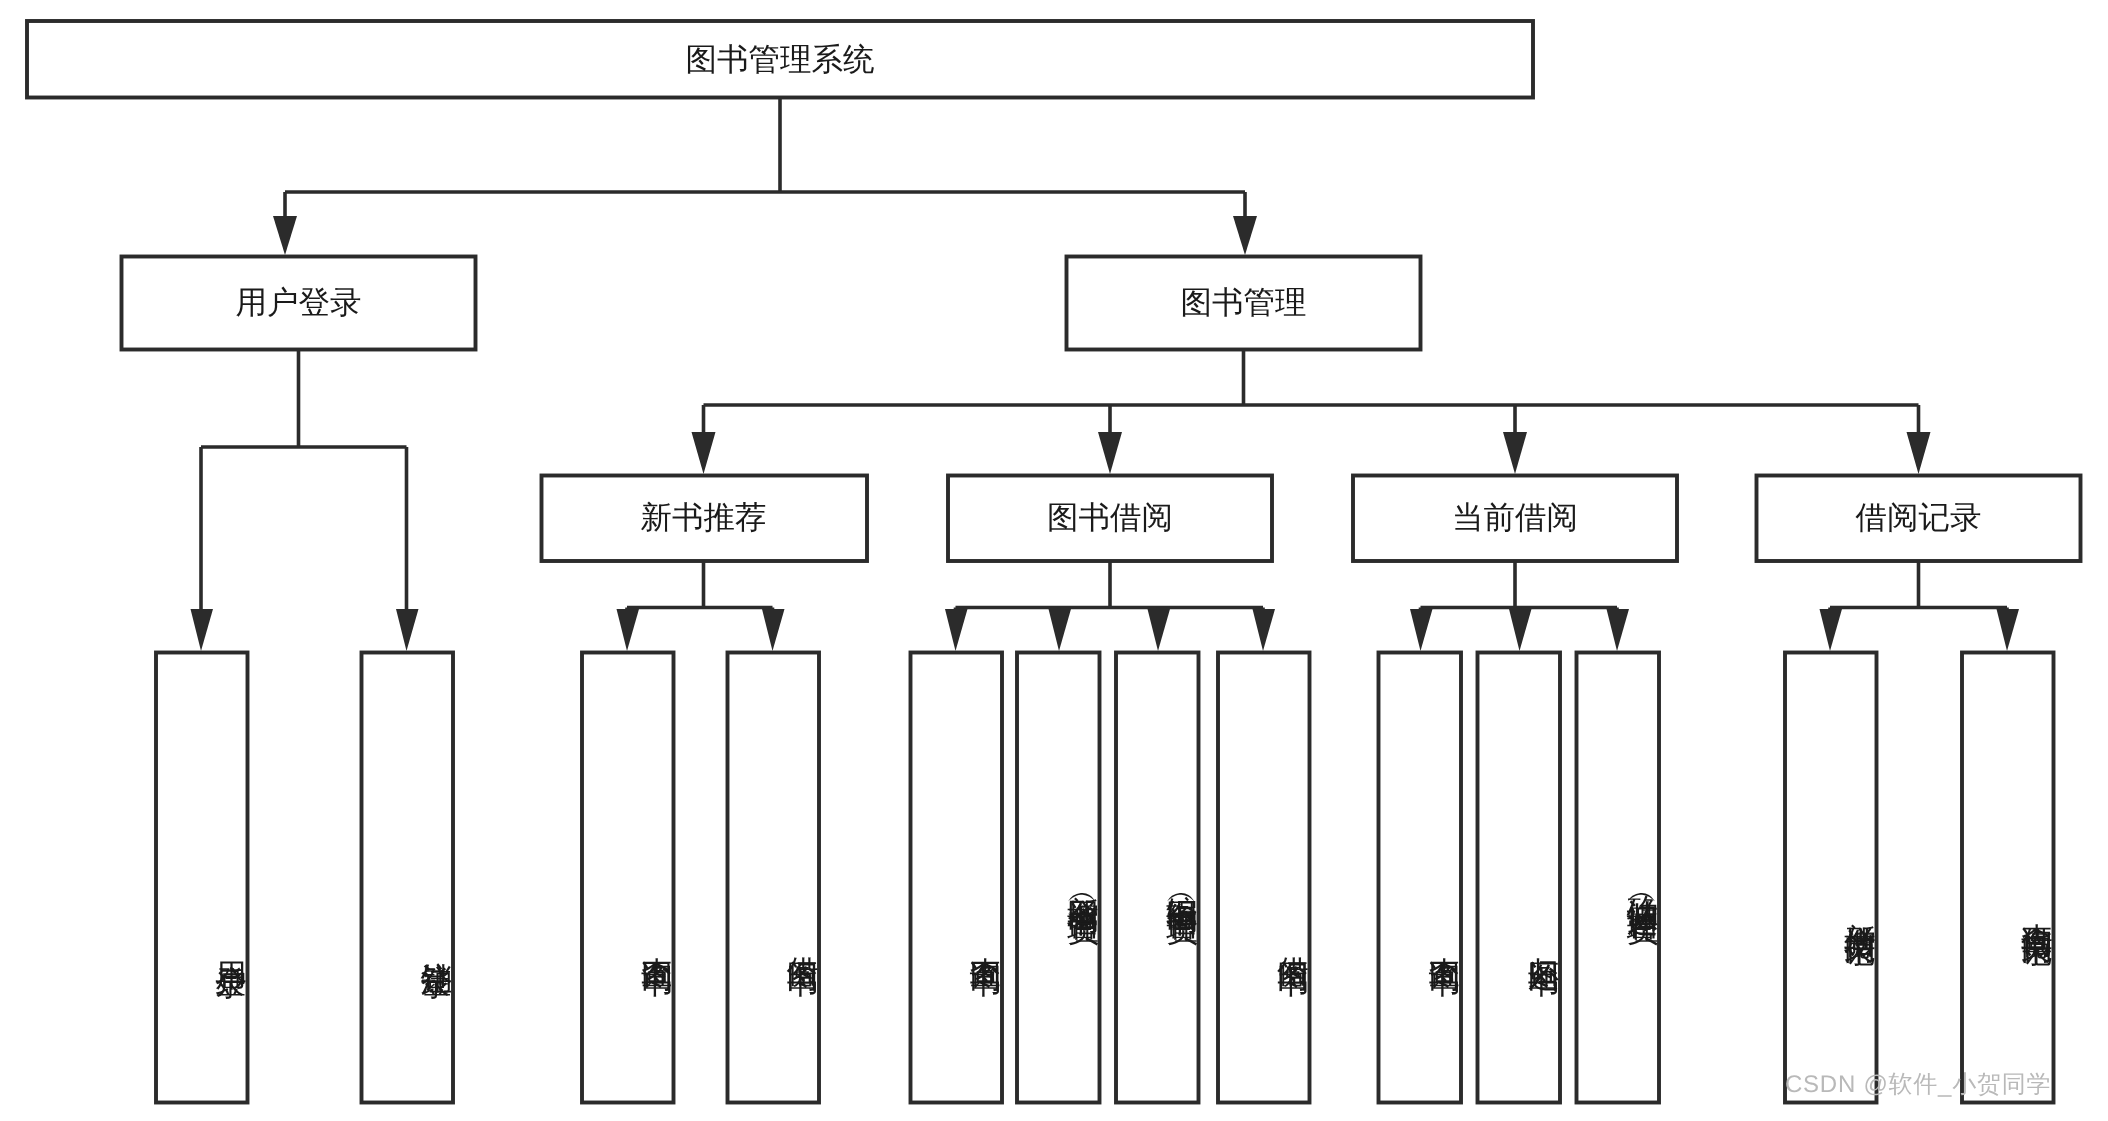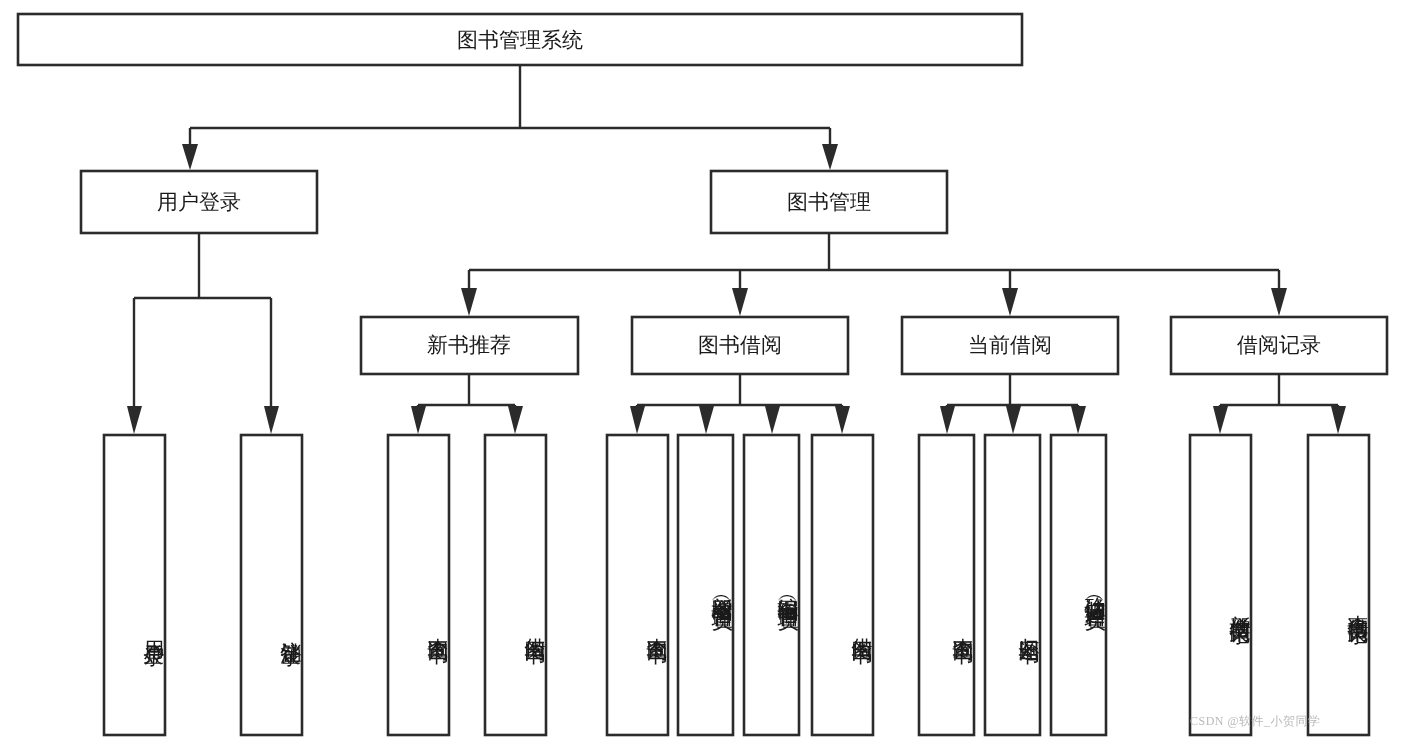--- a/index.html
+++ b/index.html
@@ -56,22 +56,22 @@
     letter-spacing: 2px;
     color: #1a1a1a;
     white-space: nowrap;
     pointer-events: none;
     display: flex;
     align-items: flex-start;
     justify-content: center;
   }
   .watermark {
     position: absolute;
-    font-family: Liberation Serif, serif;
-    font-size: 12px;
+    font-family: Liberation Sans, sans-serif;
+    font-size: 16px;
     color: #b9b9b9;
     white-space: nowrap;
     letter-spacing: 0.5px;
   }
 </style>
 </head>
 <body>
 
 <div id="diagram-root">
 

